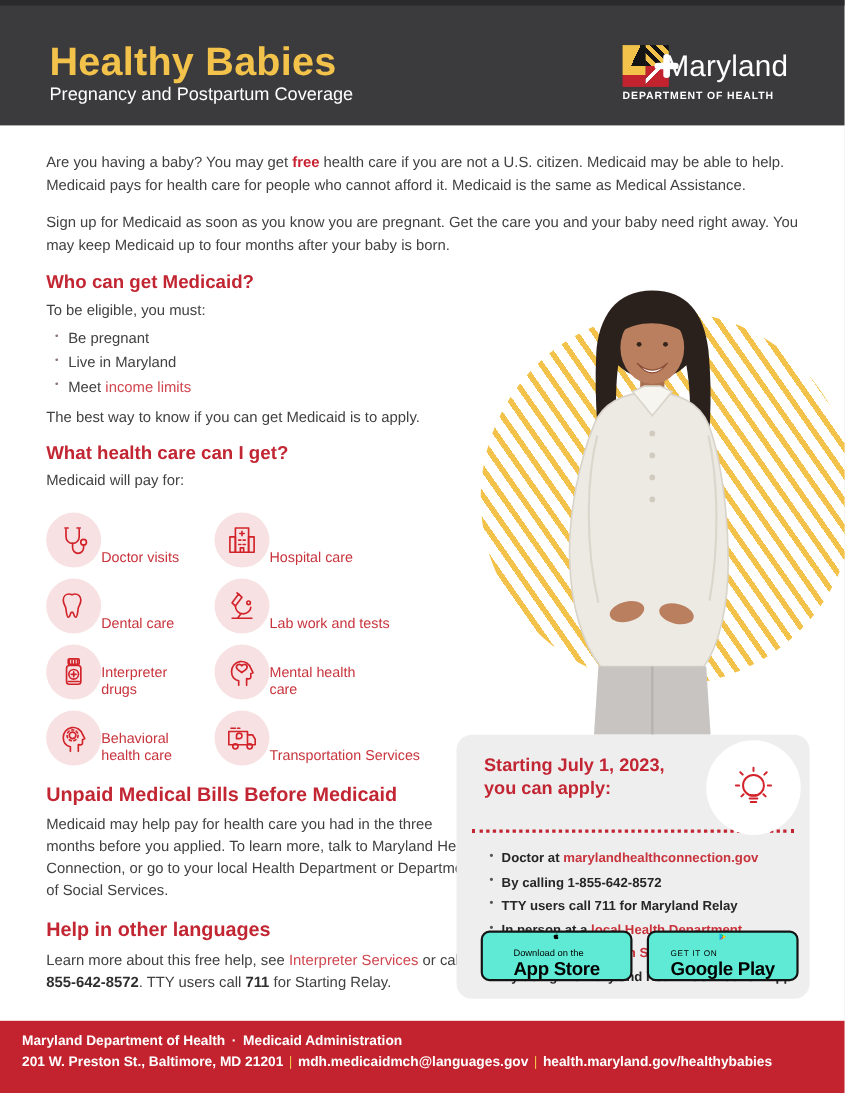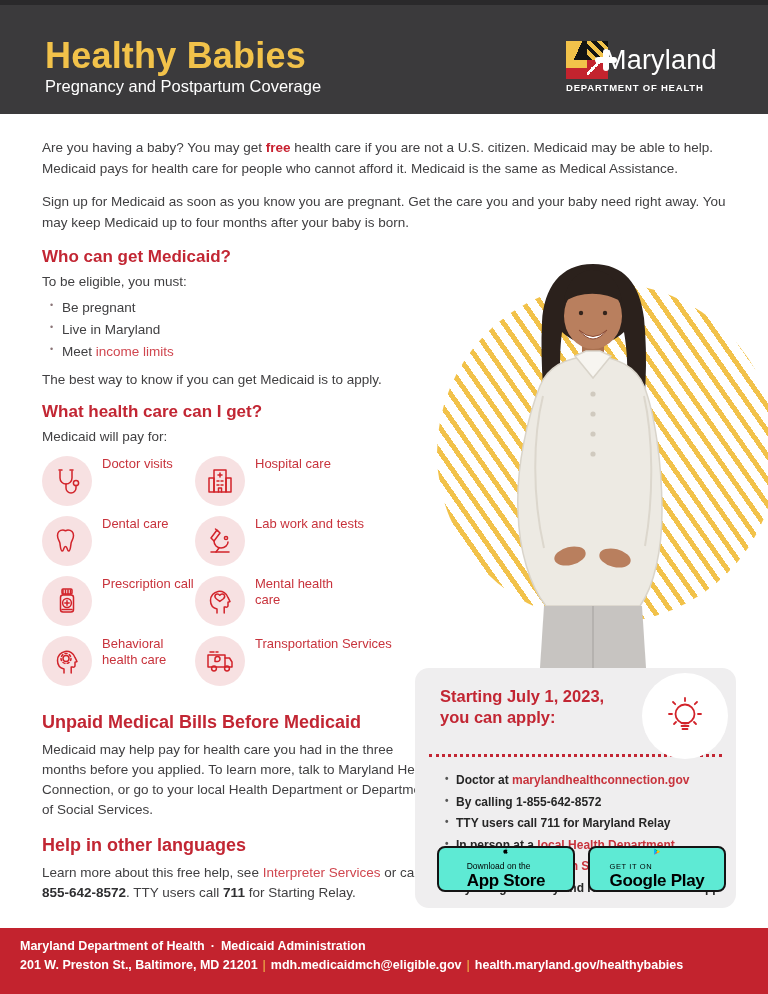--- a/index.html
+++ b/index.html
@@ -38,21 +38,21 @@
   .h-red { color:#c22633; font-weight:700; font-size:17px; margin-bottom:7px; }
   .h-red.sm { font-size:18px; }
   .lead { font-size:13.5px; margin-bottom:8px; }
   .who-list { list-style:none; margin:2px 0 9px 8px; }
   .who-list li { font-size:13.5px; line-height:1.62; padding-left:12px; position:relative; }
   .who-list li:before { content:"•"; position:absolute; left:0; top:1px; font-size:9px; color:#8a7577; }
   .link-red { color:#d0464f; cursor:pointer; }
   .outro { font-size:13.5px; margin-bottom:15px; }
 
   .care-grid { display:grid; grid-template-columns:153px 245px; grid-auto-rows:60px; margin-top:12px; }
-  .care-cell { display:flex; align-items:flex-start; gap:10px; }
+  .care-cell { display:flex; align-items:flex-end; }
   .care-ic { width:50px; height:50px; flex:0 0 auto; border-radius:50%; background:#f7e1e2; display:flex; align-items:center; justify-content:center; }
   .care-ic svg { width:30px; height:30px; stroke:#d2232a; fill:none; stroke-width:1.5; stroke-linecap:round; stroke-linejoin:round; }
   .care-label { color:#c8333c; font-size:13px; line-height:1.25; font-weight:500; }
   .lw-n { max-width:92px; }  
   .lw-w { max-width:176px; } 
 
   .body-p { font-size:13.5px; line-height:1.5; width:396px; margin-bottom:14px; }
   .mt16 { margin-top:16px; }
   .bold { font-weight:700; color:#2f2f31; }
 
@@ -202,21 +202,21 @@
         <span class="care-ic">
           <svg viewBox="0 0 30 30">
               <rect x="10" y="3" width="10" height="5" rx="1"></rect>
               <path d="M11 4 v4 M13.5 4 v4 M16 4 v4 M18.5 4 v4"></path>
               <rect x="8.5" y="9" width="13" height="17" rx="2.5"></rect>
               <circle cx="15" cy="17" r="4.4"></circle>
               <path d="M15 14.8 v4.4 M12.8 17 h4.4"></path>
               <path d="M10 23.5 h10"></path>
             </svg>
         </span>
-        <span class="care-label lw-n">Prescription call</span>
+        <span class="care-label lw-n">Interpreter drugs</span>
       </div>
       <div class="care-cell">
         <span class="care-ic">
           <svg viewBox="0 0 30 30">
               <path d="M12 27 v-4 c-4 -1 -6.5 -4.4 -6.5 -8.5 a9 9 0 0 1 17.6 -2.8 L25 15.5 l-2 .8 v3.2 c0 1.2 -1 1.8 -2.3 1.6 l-1.5 -.2 V27"></path>
               <path d="M14.8 9.3 c-1.2 -1.8 -3.6 -1.8 -4.5 -.3 c-.8 1.4 -.2 2.9 1.2 4 l3.3 2.4 3.3 -2.4 c1.4 -1.1 2 -2.6 1.2 -4 c-.9 -1.5 -3.3 -1.5 -4.5 .3 z"></path>
             </svg>
         </span>
         <span class="care-label lw-n">Mental health care</span>
       </div>
@@ -294,16 +294,16 @@
         <div class="badge-txt">
           <span class="badge-top caps">GET IT ON</span>
           <span class="badge-store">Google Play</span>
         </div>
       </div>
     </div>
   </div>
 
   <div class="foot">
     <div class="foot-l1"><span>Maryland Department of Health</span><span class="dot-sep">·</span><span>Medicaid Administration</span></div>
-    <div class="foot-l2"><span>201 W. Preston St., Baltimore, MD 21201</span><span class="pipe">|</span><span class="linkish">mdh.medicaidmch@eligible.gov</span><span class="pipe">|</span><span class="linkish">health.maryland.gov/healthybabies</span></div>
+    <div class="foot-l2"><span>201 W. Preston St., Baltimore, MD 21201</span><span class="pipe">|</span><span class="linkish">mdh.medicaidmch@languages.gov</span><span class="pipe">|</span><span class="linkish">health.maryland.gov/healthybabies</span></div>
   </div>
 
 </div>
 
 </body></html>

